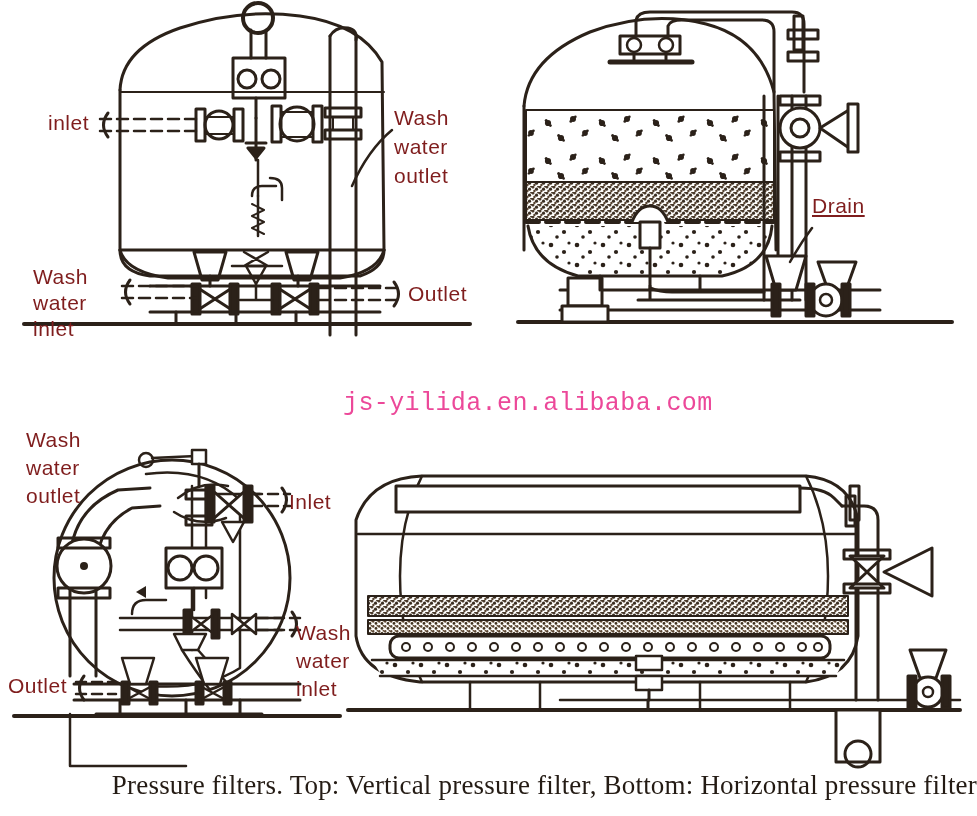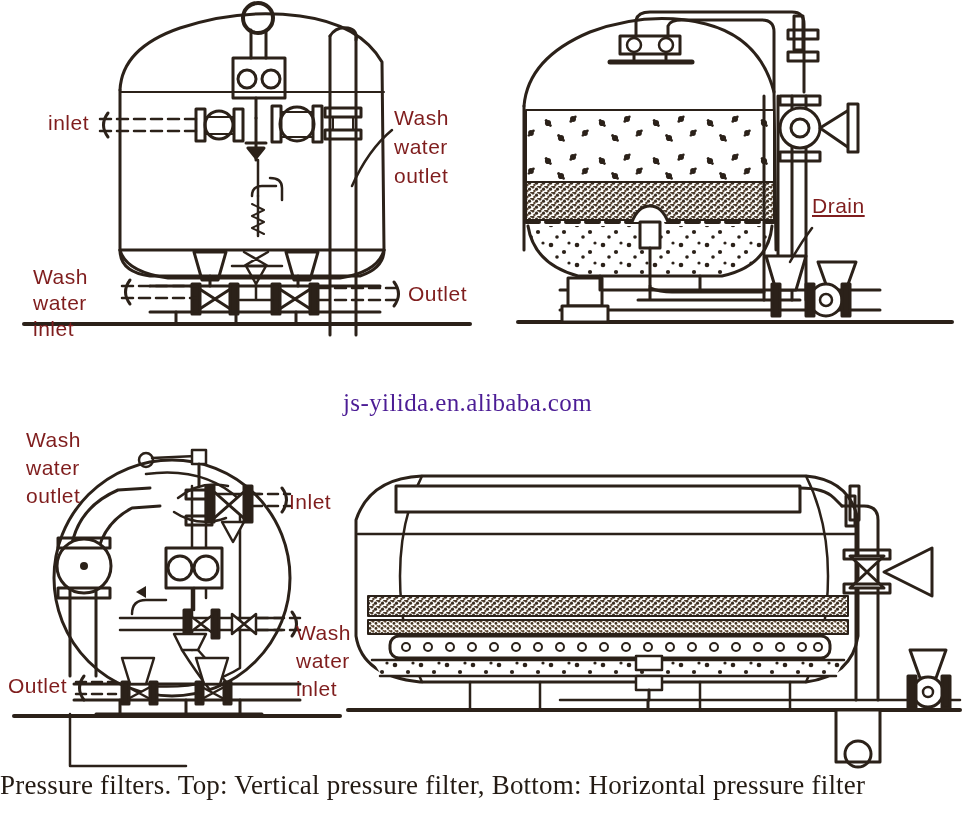--- a/index.html
+++ b/index.html
@@ -2,25 +2,25 @@
 <html><head>
 <meta charset="utf-8">
 <style>
   html,body{margin:0;padding:0;background:#fff;}
   body{width:977px;height:816px;position:relative;overflow:hidden;
        font-family:"Liberation Sans",sans-serif;}
   #stage{position:absolute;inset:0;width:977px;height:816px;}
   svg{position:absolute;left:0;top:0;}
   .lbl{position:absolute;color:#7f1d1d;font-family:"Liberation Sans",sans-serif;
        font-size:21px;line-height:25px;letter-spacing:.5px;white-space:pre;}
-  .caption{position:absolute;left:0;top:770px;width:977px;text-align:left;
+  .caption{position:absolute;left:0;top:770px;width:977px;text-align:right;
            font-family:"Liberation Serif",serif;font-size:27px;color:#241b14;
            letter-spacing:.2px;}
-  .wm{position:absolute;left:343px;top:389px;font-size:25px;color:#4c1d95;
-      font-family:Liberation Serif, serif;letter-spacing:.4px;}
+  .wm{position:absolute;left:343px;top:389px;font-size:25px;color:#ec4899;
+      font-family:Liberation Mono, monospace;letter-spacing:.4px;}
 </style>
 </head>
 <body>
 
 <div id="stage">
 
 <svg width="977" height="816" viewBox="0 0 977 816">
   <defs>
 
     <pattern id="sand" width="7" height="6" patternUnits="userSpaceOnUse">

